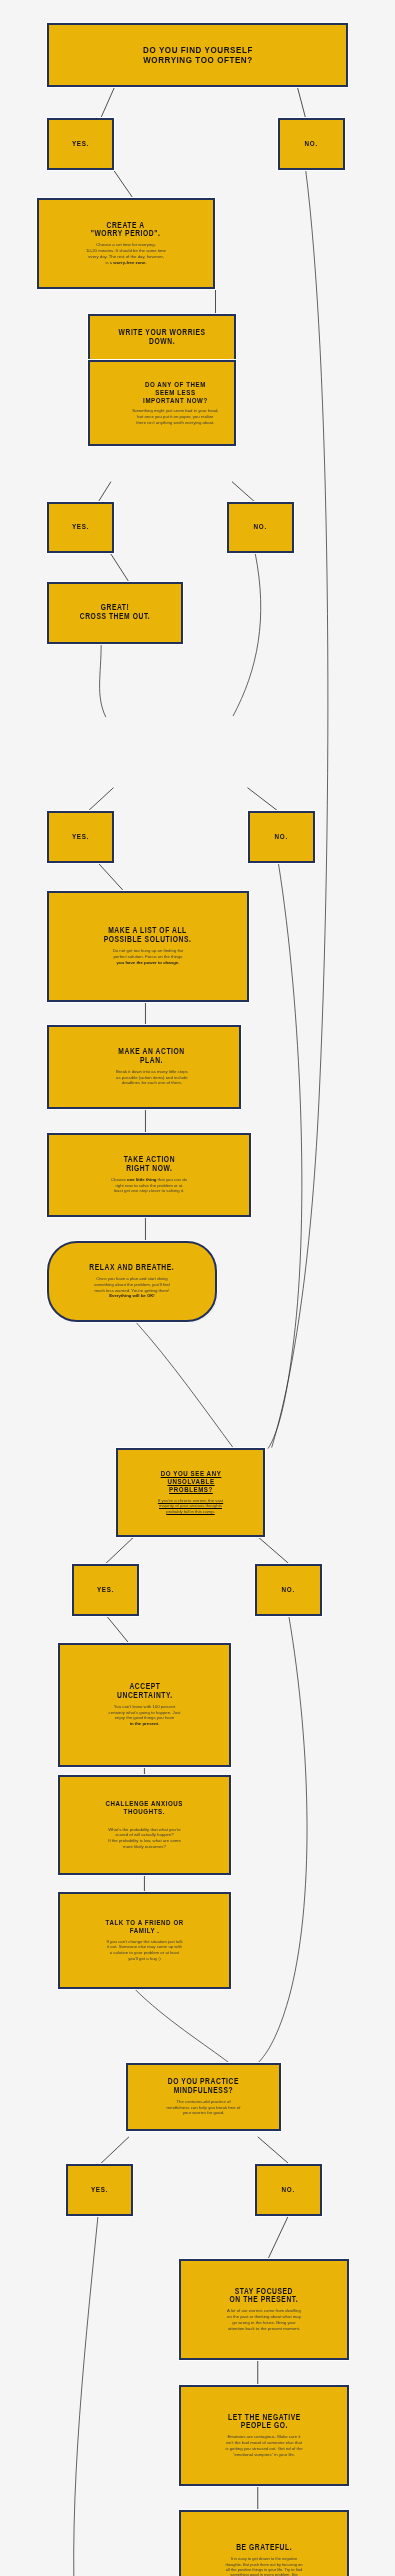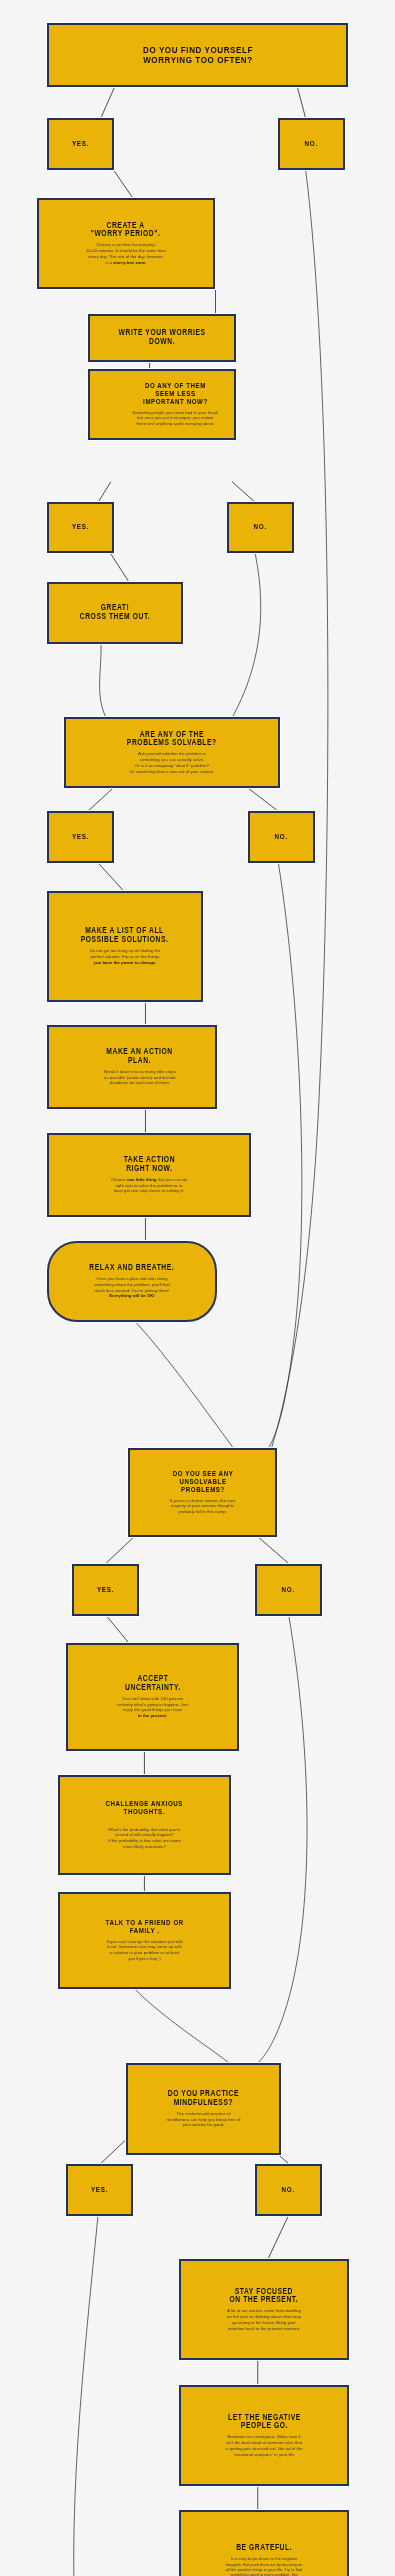--- a/index.html
+++ b/index.html
@@ -168,21 +168,21 @@
 10-20 minutes. It should be the same time
 every day. The rest of the day, however,
 is a </span><b>worry-free zone.</b><span></span></div>
   </div>
 
   <div class="node t-lg plain" style="left:88px; top:314px; width:148px; height:48px;">
     <div class="title">WRITE YOUR WORRIES
 DOWN.</div>
   </div>
 
-  <div class="node t-md b-n" style="left:88px; top:369px; width:148px; height:71px;padding-left:32px;">
+  <div class="node t-md b-n" style="left:88px; top:360px; width:148px; height:86px;padding-left:32px;">
     <div class="title">DO ANY OF THEM
 SEEM LESS
 IMPORTANT NOW?</div>
     <div class="body">Something might just seem bad in your head,
 but once you put it on paper, you realize
 there isn't anything worth worrying about.</div>
   </div>
 
   <div class="node t-yn plain" style="left:47px; top:502px; width:67px; height:51px;">
     <div class="title">YES.</div>
@@ -190,46 +190,38 @@
 
   <div class="node t-yn plain" style="left:227px; top:502px; width:67px; height:51px;">
     <div class="title">NO.</div>
   </div>
 
   <div class="node t-lg plain" style="left:47px; top:582px; width:136px; height:62px;">
     <div class="title">GREAT!
 CROSS THEM OUT.</div>
   </div>
 
-  <div class="node t-lg b-n" style="left:64px; top:717px; width:216px; height:71px;">
-    <div class="title">ARE ANY OF THE
-PROBLEMS SOLVABLE?</div>
-    <div class="body">Ask yourself whether the problem is
-something you can actually solve.
-Or is it an imaginary "what if" problem?
-Or something that is now out of your control.</div>
-  </div>
 
   <div class="node t-yn plain" style="left:47px; top:811px; width:67px; height:52px;">
     <div class="title">YES.</div>
   </div>
 
   <div class="node t-yn plain" style="left:248px; top:811px; width:67px; height:52px;">
     <div class="title">NO.</div>
   </div>
 
-  <div class="node t-lg b-n" style="left:47px; top:891px; width:156px; height:111px;">
+  <div class="node t-lg b-n" style="left:47px; top:891px; width:202px; height:111px;">
     <div class="title">MAKE A LIST OF ALL
 POSSIBLE SOLUTIONS.</div>
     <div class="body"><span>Do not get too hung up on finding the
 perfect solution. Focus on the things
 </span><b>you have the power to change.</b><span></span></div>
   </div>
 
-  <div class="node t-lg b-n" style="left:47px; top:1025px; width:170px; height:84px;padding-left:21px;">
+  <div class="node t-lg b-n" style="left:47px; top:1025px; width:194px; height:84px;padding-left:21px;">
     <div class="title">MAKE AN ACTION
 PLAN.</div>
     <div class="body">Break it down into as many little steps
 as possible (action items) and include
 deadlines for each one of them.</div>
   </div>
 
   <div class="node t-lg b-n" style="left:47px; top:1133px; width:204px; height:84px;">
     <div class="title">TAKE ACTION
 RIGHT NOW.</div>
@@ -239,38 +231,38 @@
   </div>
 
   <div class="node t-lg b-n" style="left:47px; top:1241px; width:170px; height:81px;border-radius:30px;">
     <div class="title">RELAX AND BREATHE.</div>
     <div class="body"><span>Once you have a plan and start doing
 something about the problem, you'll feel
 much less worried. You're getting there!
 </span><b>Everything will be OK!</b><span></span></div>
   </div>
 
-  <div class="node t-md b-n" style="left:128px; top:1448px; width:149px; height:89px;">
+  <div class="node t-md b-n" style="left:116px; top:1448px; width:149px; height:89px;text-decoration:underline;">
     <div class="title">DO YOU SEE ANY
 UNSOLVABLE
 PROBLEMS?</div>
     <div class="body">If you're a chronic worrier, the vast
 majority of your anxious thoughts
 probably fall in this camp.</div>
   </div>
 
   <div class="node t-yn plain" style="left:72px; top:1564px; width:67px; height:52px;">
     <div class="title">YES.</div>
   </div>
 
   <div class="node t-yn plain" style="left:255px; top:1564px; width:67px; height:52px;">
     <div class="title">NO.</div>
   </div>
 
-  <div class="node t-lg b-n" style="left:58px; top:1643px; width:173px; height:108px;margin-left:8px;">
+  <div class="node t-lg b-n" style="left:58px; top:1643px; width:173px; height:124px;">
     <div class="title">ACCEPT
 UNCERTAINTY.</div>
     <div class="body"><span>You can't know with 100 percent
 certainty what's going to happen. Just
 enjoy the good things you have
 </span><b>in the present.</b><span></span></div>
   </div>
 
   <div class="node t-md b-n" style="left:58px; top:1775px; width:173px; height:100px;gap:7px;">
     <div class="title">CHALLENGE ANXIOUS
@@ -283,21 +275,21 @@
 
   <div class="node t-md b-n" style="left:58px; top:1892px; width:173px; height:97px;">
     <div class="title">TALK TO A FRIEND OR
 FAMILY .</div>
     <div class="body">If you can't change the situation just talk
 it out. Someone else may come up with
 a solution to your problem or at least
 you'll get a hug :)</div>
   </div>
 
-  <div class="node t-lg b-n" style="left:126px; top:2063px; width:155px; height:92px;">
+  <div class="node t-lg b-n" style="left:126px; top:2063px; width:155px; height:68px;">
     <div class="title">DO YOU PRACTICE
 MINDFULNESS?</div>
     <div class="body">The centuries-old practice of
 mindfulness can help you break free of
 your worries for good.</div>
   </div>
 
   <div class="node t-yn plain" style="left:66px; top:2164px; width:67px; height:52px;">
     <div class="title">YES.</div>
   </div>

